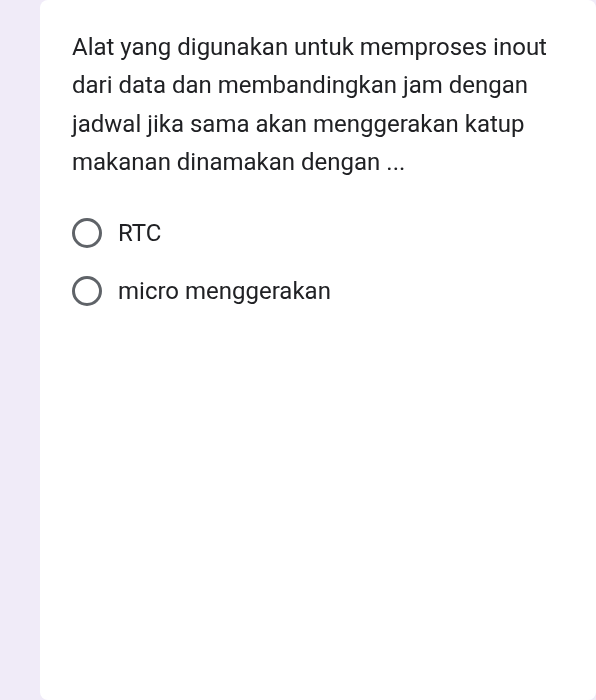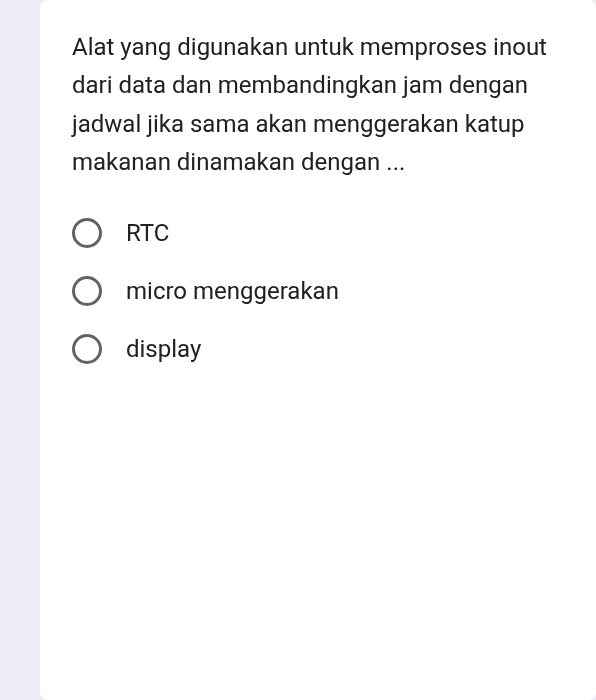--- a/index.html
+++ b/index.html
@@ -29,21 +29,21 @@
       font-weight: 400;
     }
     .options {
       display: flex;
       flex-direction: column;
       gap: 28px;
     }
     .option {
       display: flex;
       align-items: center;
-      gap: 24px;
+      gap: 16px;
       cursor: pointer;
     }
     .radio {
       width: 30px;
       height: 30px;
       border: 3px solid #5f6368;
       border-radius: 50%;
       flex-shrink: 0;
     }
     .option-label {
@@ -59,18 +59,14 @@
   <div class="question-text">Alat yang digunakan untuk memproses inout dari data dan membandingkan jam dengan jadwal jika sama akan menggerakan katup makanan dinamakan dengan ...</div>
   <div class="options">
     <div class="option">
       <div class="radio"></div>
       <div class="option-label">RTC</div>
     </div>
     <div class="option">
       <div class="radio"></div>
       <div class="option-label">micro menggerakan</div>
     </div>
-    <div class="option">
-      <div class="radio"></div>
-      <div class="option-label">display</div>
-    </div>
   </div>
 </div>
 
 </body></html>

